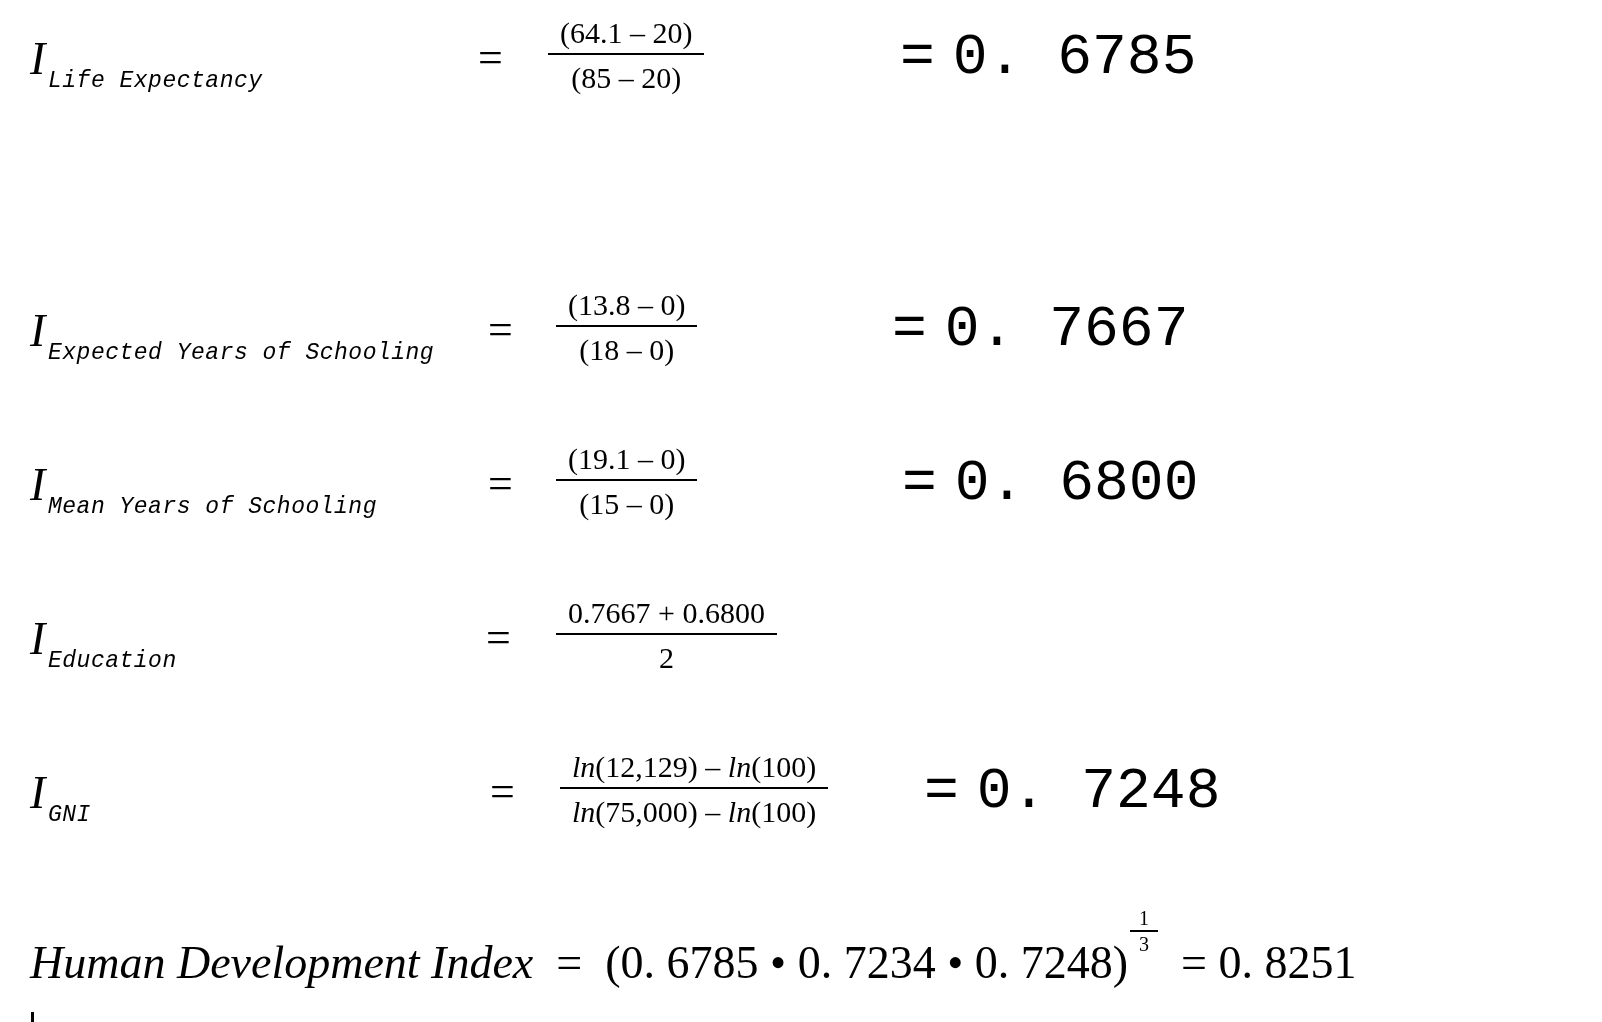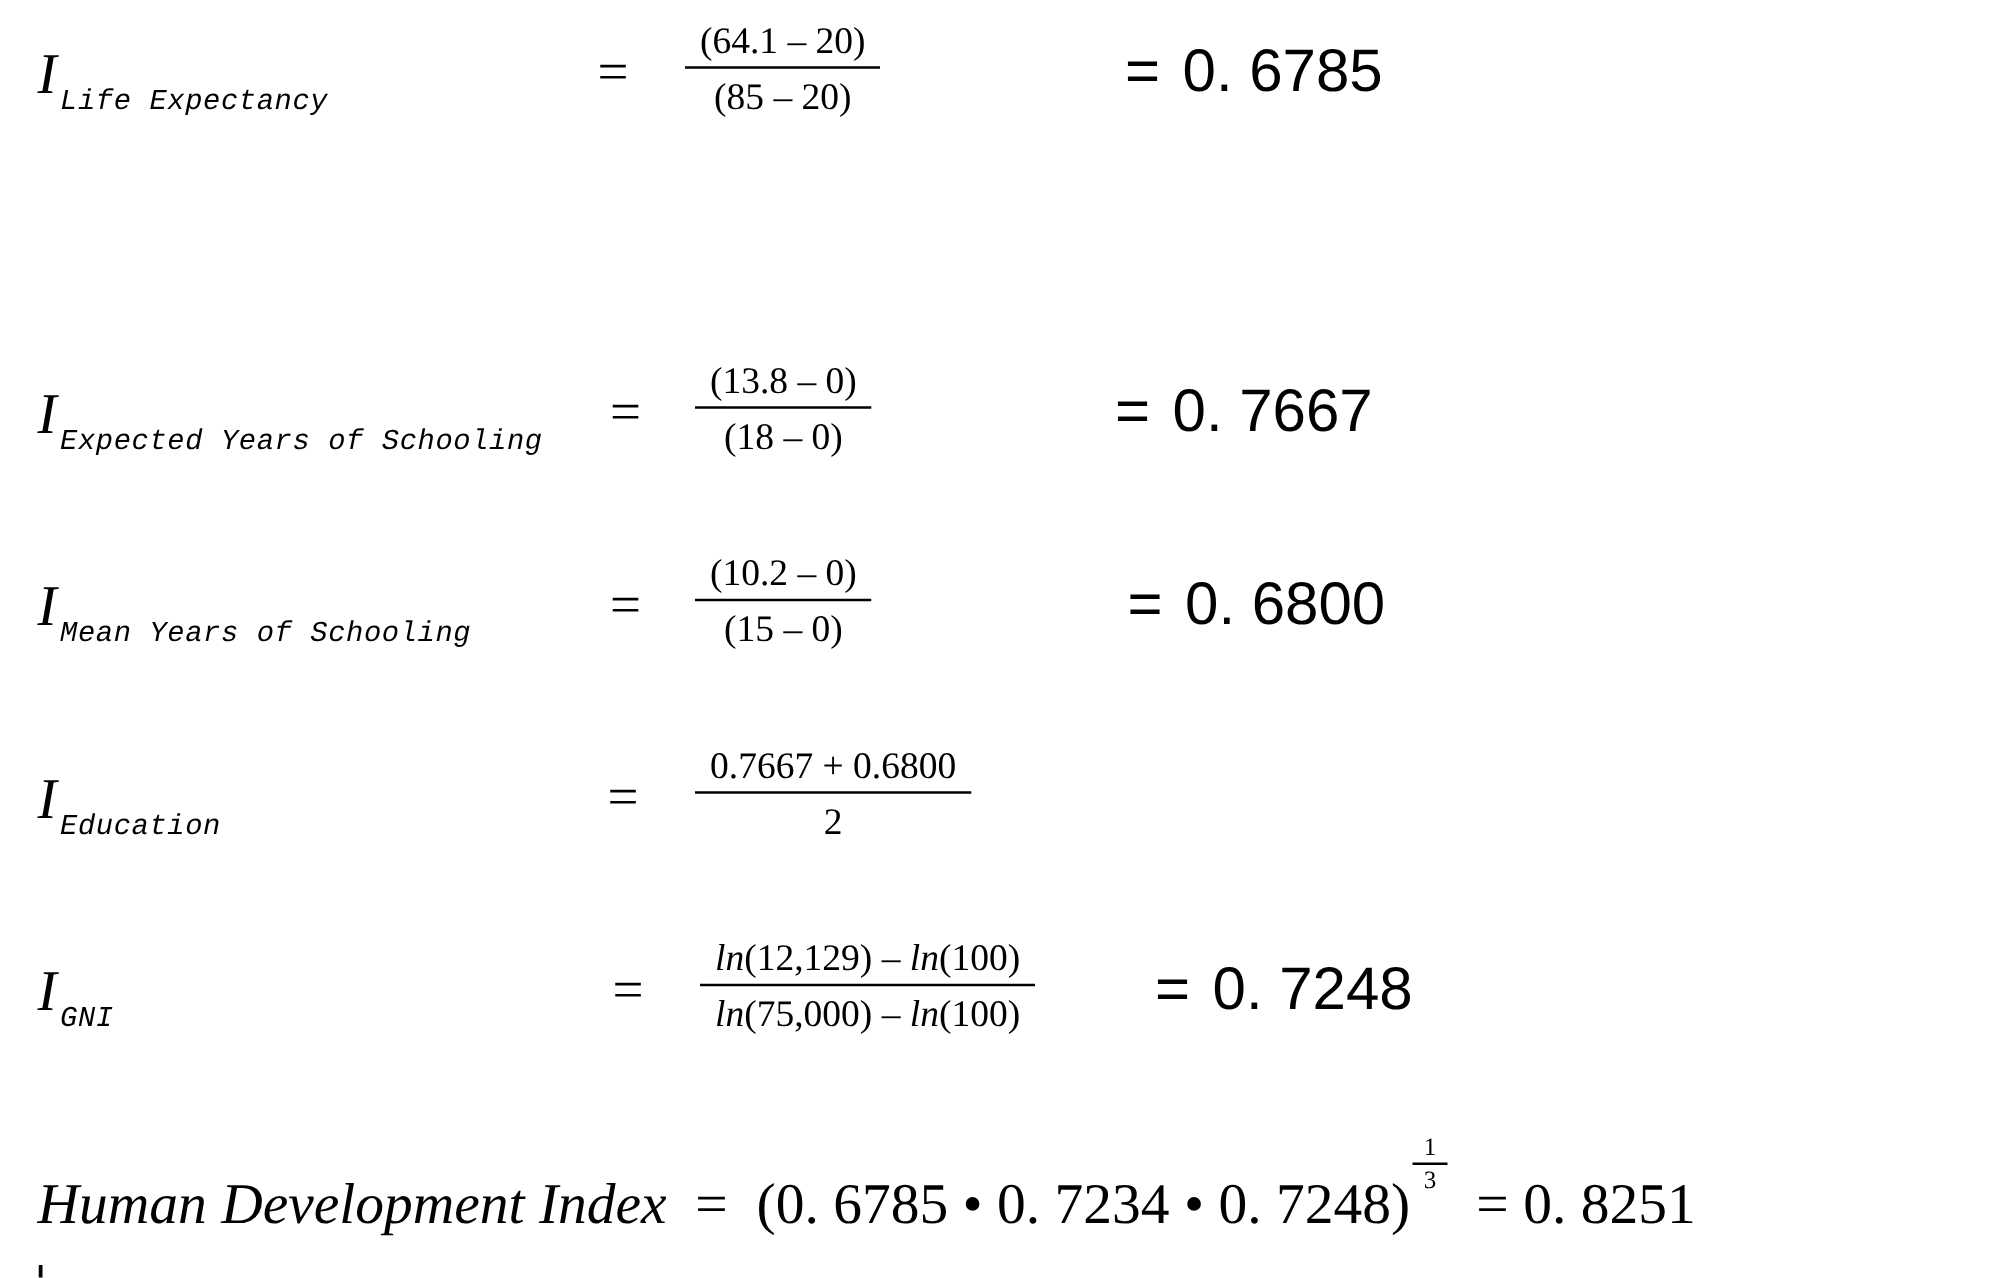--- a/index.html
+++ b/index.html
@@ -73,22 +73,22 @@
       background: #000;
       margin: 3px 0 6px 0;
     }
     .frac i {
       font-style: italic;
     }
     .result {
       position: absolute;
       top: 0;
       white-space: nowrap;
-      font-family: Liberation Sans, sans-serif;
-      font-size: 48px;
+      font-family: Liberation Mono, monospace;
+      font-size: 58px;
       line-height: 44px;
     }
     .result .rv {
       margin-left: 18px;
     }
     .hdi {
       position: absolute;
       left: 30px;
       top: 938px;
       white-space: nowrap;
@@ -160,21 +160,21 @@
   </div>
 </div>
 
 <div class="eq-row" style="top:462px;">
   <div class="lhs">
     <span class="I">I</span>
     <span class="sub">Mean Years of Schooling</span>
   </div>
   <span class="eq" style="left:488px;">=</span>
   <div class="frac" style="left:556px;">
-    <span class="num">(10.2 – 0)</span>
+    <span class="num">(19.1 – 0)</span>
     <span class="bar"></span>
     <span class="den">(15 – 0)</span>
   </div>
   <div class="result" style="left:902px;text-align:center;">
     <span>=</span><span class="rv">0. 6800</span>
   </div>
 </div>
 
 <div class="eq-row" style="top:616px;">
   <div class="lhs">

